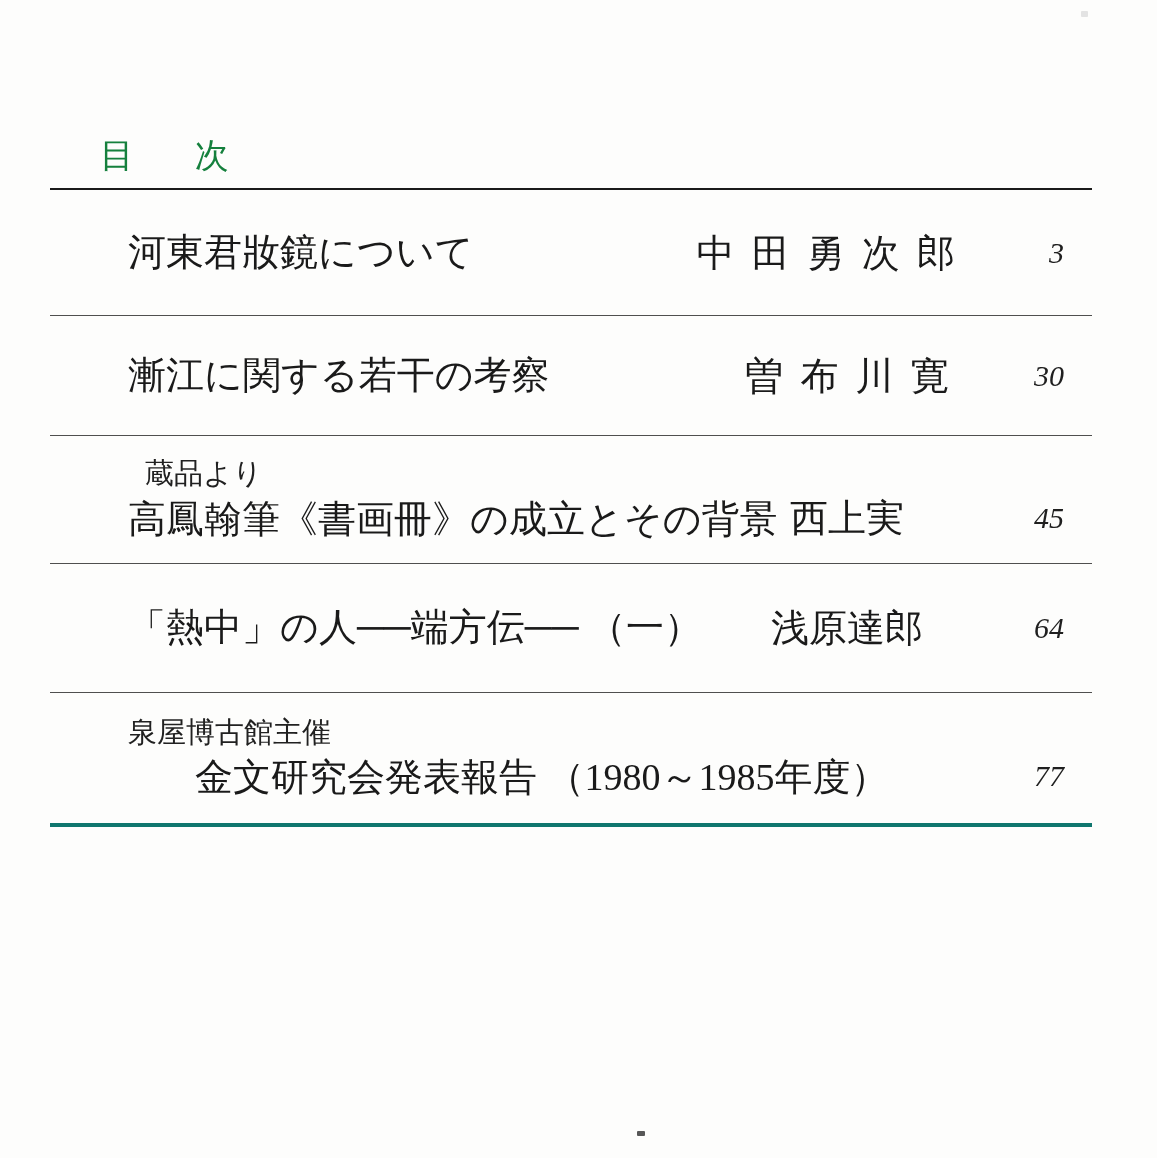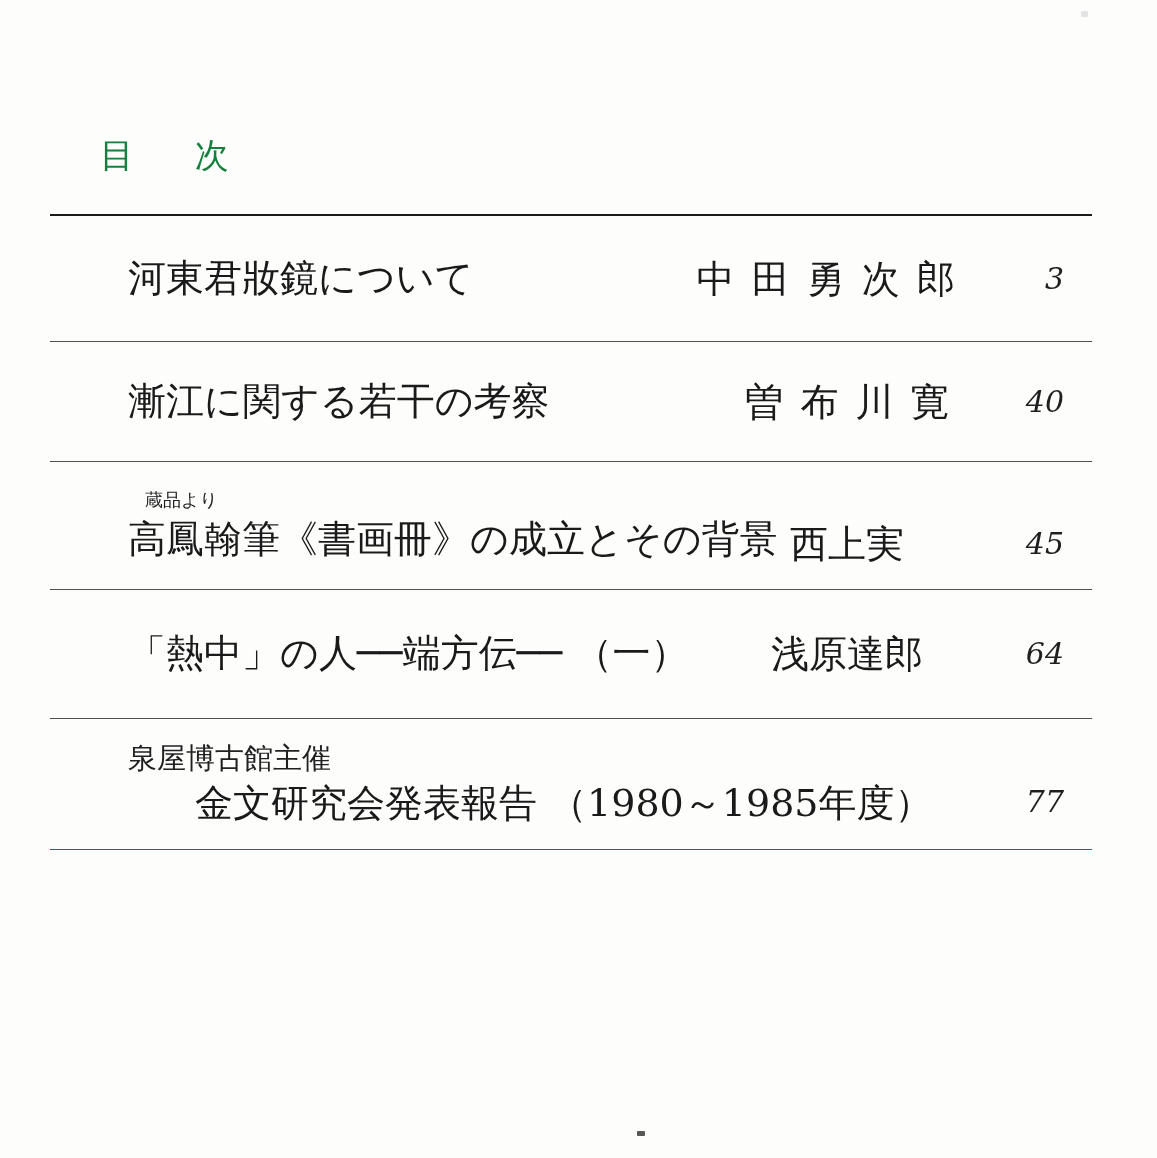--- a/index.html
+++ b/index.html
@@ -18,22 +18,23 @@
   
   .doc-header{
     position:absolute;left:100px;top:138px;
     font-family:"DejaVu Sans","Liberation Sans",sans-serif;
     font-weight:500;font-size:34px;line-height:1;color:#15803d;
   }
   .doc-header .hchar{display:inline-block;}
   .doc-header .hchar + .hchar{margin-left:50px;}
   
   .toc{
-    position:absolute;left:50px;top:214px;width:1042px;
-    border-bottom:1px solid #0f766e;
+    position:absolute;left:50px;top:188px;width:1042px;
+    border-bottom:4px solid #0f766e;
+    font-family:Liberation Serif, serif;
   }
   .toc-row{
     box-sizing:border-box;
     display:flex;align-items:center;
     border-top:1px solid #4f4f4f;
   }
   .toc-row:nth-child(1){border-top:2.5px solid #1b1b1b;height:127px;}
   .toc-row:nth-child(2){height:120px;}
   .toc-row:nth-child(3){height:128px;}
   .toc-row:nth-child(4){height:129px;}
@@ -41,21 +42,21 @@
   .toc-row:nth-child(6){height:125px;}
   .entry-left{
     flex:1;min-width:0;
     display:flex;flex-direction:column;align-items:flex-start;
     padding-left:78px;
   }
   .entry-superscript{
     font-size:27px;line-height:1.15;margin-bottom:7px;
     color:#212121;white-space:nowrap;
   }
-  .toc-row:nth-child(3) .entry-superscript{margin-left:17px;font-size:18px;}
+  .toc-row:nth-child(3) .entry-superscript{margin-left:17px;font-size:29px;}
   .toc-row:nth-child(5) .entry-superscript{margin-left:0;font-size:29px;}
   .entry-title{
     font-size:38px;line-height:1.15;color:#1a1a1a;white-space:nowrap;
   }
   .toc-row:nth-child(5) .entry-title{margin-left:67px;}
   .author-col{
     flex:0 0 250px;
     display:flex;justify-content:center;align-items:center;
     font-size:38px;line-height:1;color:#1a1a1a;white-space:nowrap;
   }
@@ -101,21 +102,21 @@
   </div>
       <div class="toc-row">
     <div class="entry-left">
 
       <span class="entry-title">漸江に関する若干の考察</span>
     </div>
     <div class="author-col">
           <span class="author-group multi">曽布川</span>
           <span class="author-group">寛</span>
         </div>
-    <div class="page-col">40</div>
+    <div class="page-col">30</div>
   </div>
       <div class="toc-row row-sub">
     <div class="entry-left">
       <span class="entry-superscript">蔵品より</span>
       <span class="entry-title">高鳳翰筆《書画冊》の成立とその背景</span>
     </div>
     <div class="author-col">
           <span class="author-group">西</span>
           <span class="author-group">上</span>
           <span class="author-group">実</span>

